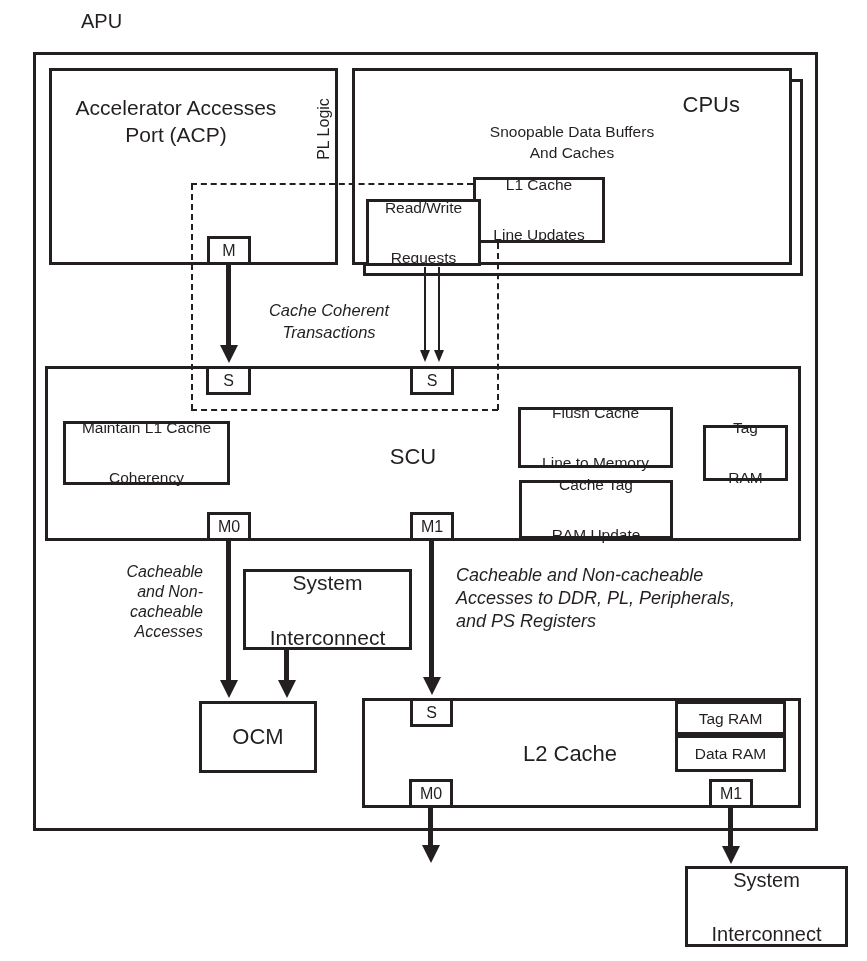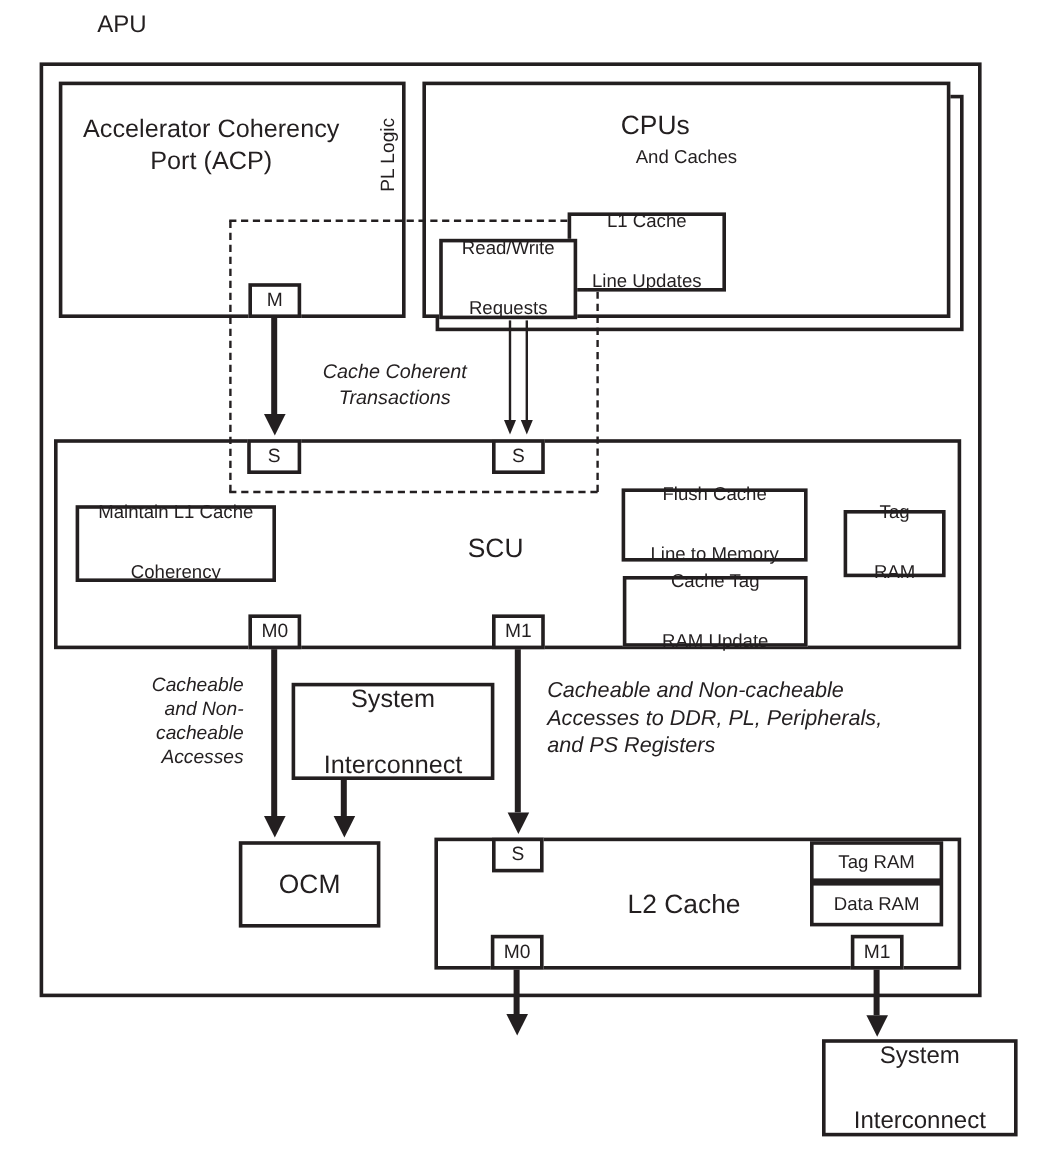--- a/index.html
+++ b/index.html
@@ -88,27 +88,28 @@
     <div>L1 Cache</div>
     <div>Line Updates</div>
   </div>
 
   <div class="box flexc t16" style="left:366px; top:199px; width:115px; height:67px;">
     <div>Read/Write</div>
     <div>Requests</div>
   </div>
 
   <div class="txt t21 center" style="left:51px; top:94px; width:250px;">
-    <div>Accelerator Coherency</div>
+    <div>Accelerator Accesses</div>
     <div>Port (ACP)</div>
   </div>
   <div class="vert" style="left:324px; top:129px;">PL Logic</div>
 
-  <div class="txt t22 center" style="left:352px; top:91px; width:388px;">CPUs</div>
+  <div class="txt t22 center" style="left:352px; top:91px; width:388px;text-align:right;">CPUs</div>
   <div class="txt t15 center" style="left:352px; top:121px; width:440px;">
+    <div>Snoopable Data Buffers</div>
     <div>And Caches</div>
   </div>
 
   <div class="box flexc t16" style="left:63px; top:421px; width:167px; height:64px;">
     <div>Maintain L1 Cache</div>
     <div>Coherency</div>
   </div>
 
   <div class="txt t22 center" style="left:338px; top:443px; width:150px;">SCU</div>
 

